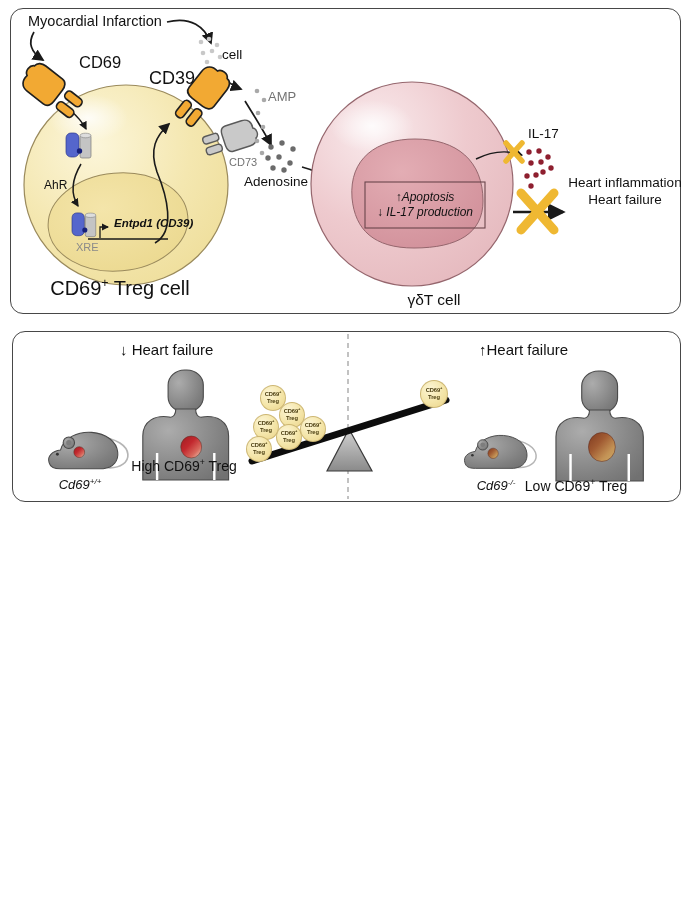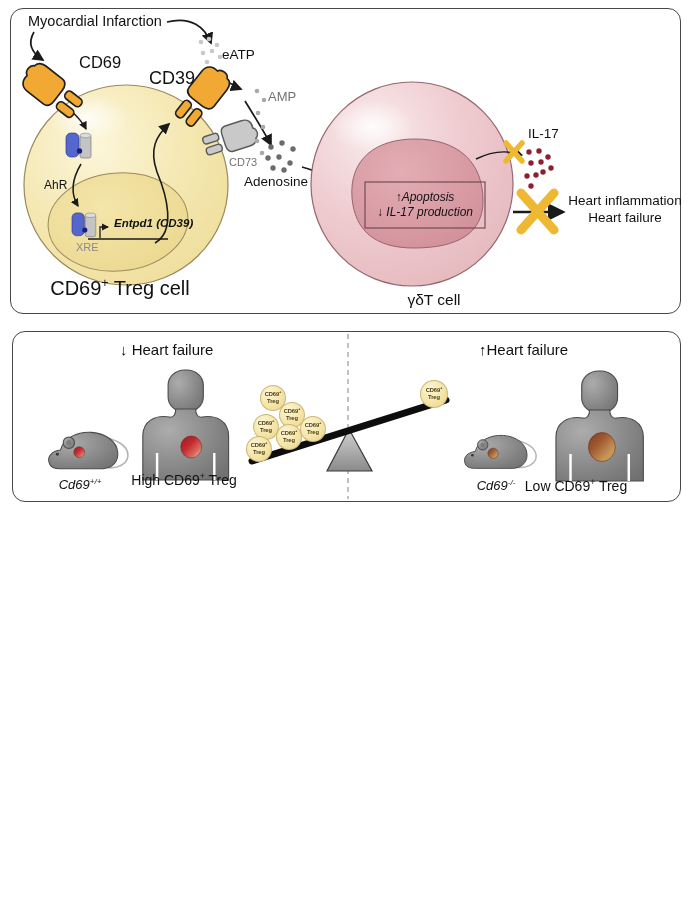--- a/index.html
+++ b/index.html
@@ -10,21 +10,21 @@
   #panel-bottom{left:12px;top:331px;width:667px;height:169px;}
   #art{position:absolute;left:0;top:0;pointer-events:none;}
   .lbl{position:absolute;white-space:nowrap;color:#111;}
   .center{transform:translateX(-50%);}
   .gray{color:#737373;}
   .it{font-style:italic;}
   sup{font-size:62%;line-height:0;vertical-align:super;}
   .fx-box{position:absolute;left:365px;top:182px;width:120px;height:46px;display:flex;
           flex-direction:column;align-items:center;justify-content:center;
           font-style:italic;font-weight:400;font-size:12px;line-height:1.25;}
-  .outcome{position:absolute;left:566px;top:193px;width:118px;text-align:center;
+  .outcome{position:absolute;left:566px;top:175px;width:118px;text-align:center;
            font-size:13.5px;line-height:1.25;}
   .heading{position:absolute;font-size:15px;}
   .heading b{font-weight:700;}
   .bubble{position:absolute;border-radius:50%;
           background:radial-gradient(circle at 35% 30%,#FCF5D5 0%,#F4E5A8 55%,#EAD389 100%);
           border:1px solid rgba(190,165,95,.7);
           display:flex;flex-direction:column;align-items:center;justify-content:center;
           font-size:5.8px;line-height:1.15;color:#4a3d10;font-weight:700;letter-spacing:-0.1px;}
   .bubble sup{font-size:70%;}
 </style>
@@ -222,21 +222,21 @@
     </g>
     <g transform="translate(547,371) scale(1.12,1)">
       <use href="#human"></use>
       <ellipse cx="49" cy="76" rx="12" ry="14.5" fill="url(#heartTan)" stroke="rgba(90,40,30,0.6)" stroke-width="0.8"></ellipse>
     </g>
   </svg>
 
   <div class="lbl" style="left:28px;top:13px;font-size:14.5px;">Myocardial Infarction</div>
   <div class="lbl" style="left:79px;top:53px;font-size:16.5px;">CD69</div>
   <div class="lbl" style="left:149px;top:68px;font-size:18px;">CD39</div>
-  <div class="lbl" style="left:222px;top:47px;font-size:13.5px;">eATP</div>
+  <div class="lbl" style="left:222px;top:47px;font-size:13.5px;">cell</div>
   <div class="lbl gray" style="left:268px;top:89px;font-size:13px;">AMP</div>
   <div class="lbl gray" style="left:229px;top:156px;font-size:11px;">CD73</div>
   <div class="lbl center" style="left:276px;top:174px;font-size:13.5px;">Adenosine</div>
   <div class="lbl" style="left:44px;top:146px;font-size:12px;margin-top:32px;">AhR</div>
   <div class="lbl it" style="left:114px;top:217px;font-size:11.5px;font-weight:700;">Entpd1 (CD39)</div>
   <div class="lbl" style="left:76px;top:241px;font-size:11px;color:#8a8a8a;">XRE</div>
 
   <div class="lbl center" style="left:120px;top:277px;font-size:20px;"><span>CD69</span><sup>+</sup><span> Treg cell</span></div>
   <div class="lbl center" style="left:410px;top:291px;font-size:15.5px;margin-left:24px;">γδT cell</div>
 
@@ -248,21 +248,21 @@
   <div class="lbl" style="left:528px;top:126px;font-size:13.5px;">IL-17</div>
   <div class="outcome">
     <span>Heart inflammation</span><br>
     <span>Heart failure</span>
   </div>
 
   <div class="heading" style="left:120px;top:341px;"><b>↓</b> <span>Heart failure</span></div>
   <div class="heading" style="left:479px;top:341px;"><b>↑</b><span>Heart failure</span></div>
 
   <div class="lbl center it" style="left:80px;top:477px;font-size:13px;"><span>Cd69</span><sup>+/+</sup></div>
-  <div class="lbl center" style="left:184px;top:472px;font-size:14px;"><span>High CD69</span><sup>+</sup><span> Treg</span></div>
+  <div class="lbl center" style="left:184px;top:458px;font-size:14px;"><span>High CD69</span><sup>+</sup><span> Treg</span></div>
   <div class="lbl center it" style="left:496px;top:478px;font-size:13px;"><span>Cd69</span><sup>-/-</sup></div>
   <div class="lbl center" style="left:576px;top:478px;font-size:14px;"><span>Low CD69</span><sup>+</sup><span> Treg</span></div>
 
   <div class="bubble" style="left:260px;top:385px;width:24px;height:24px;">
       <span><span>CD69</span><sup>+</sup></span>
       <span>Treg</span>
     </div>
   <div class="bubble" style="left:279px;top:402px;width:24px;height:24px;">
       <span><span>CD69</span><sup>+</sup></span>
       <span>Treg</span>

